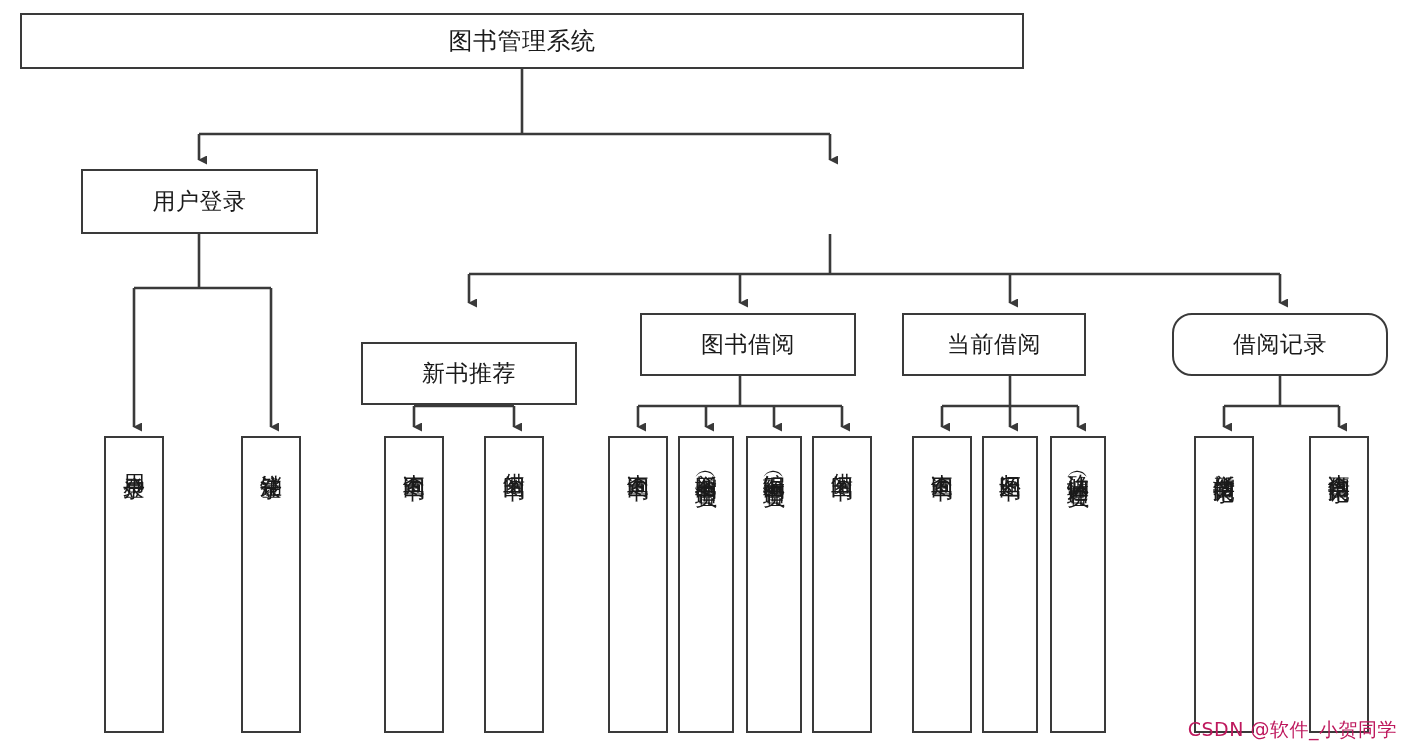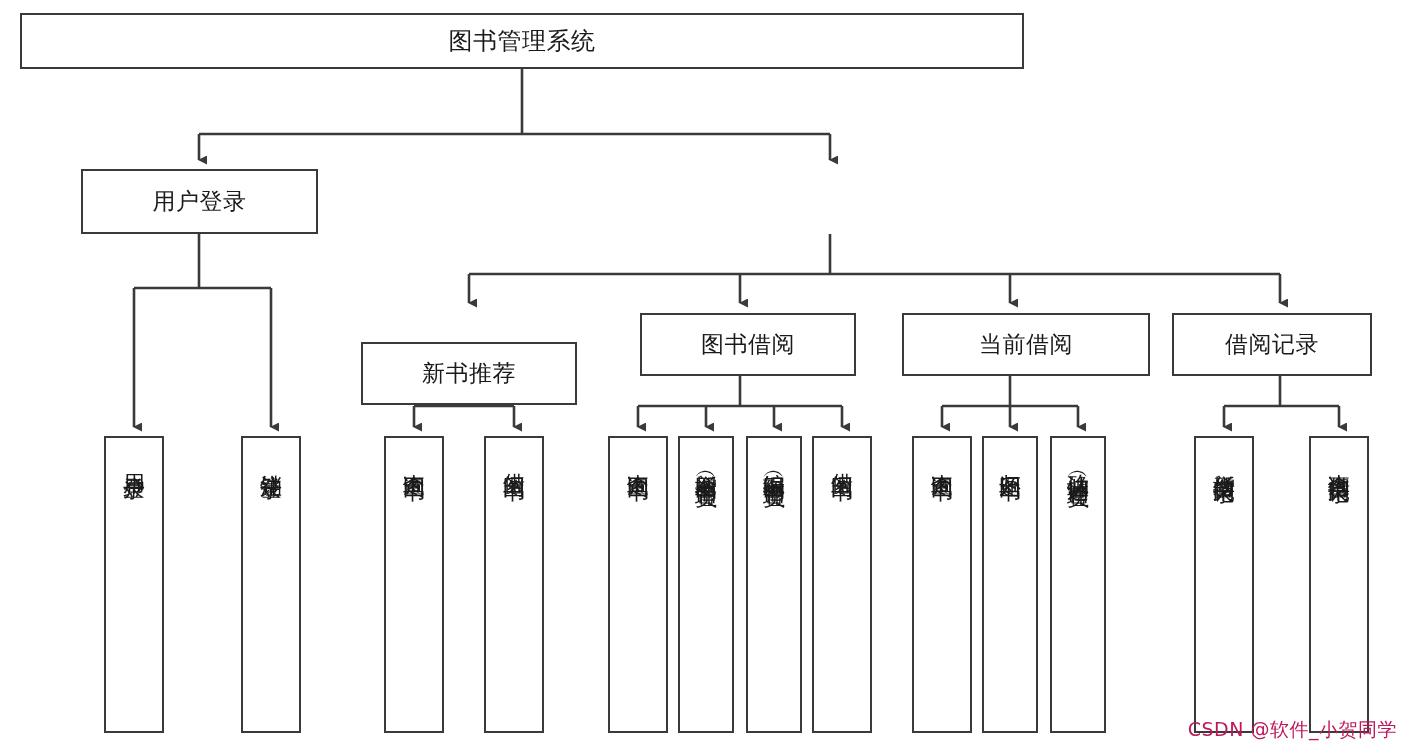--- a/index.html
+++ b/index.html
@@ -113,24 +113,24 @@
   <div class="node h" style="left:81px;top:169px;width:237px;height:65px;">
     <span class="label">用户登录</span>
   </div>
 
   <div class="node h" style="left:361px;top:313px;width:216px;height:63px;margin-top:29px;">
     <span class="label">新书推荐</span>
   </div>
   <div class="node h" style="left:632px;top:313px;width:216px;height:63px;margin-left:8px;">
     <span class="label">图书借阅</span>
   </div>
-  <div class="node h" style="left:902px;top:313px;width:248px;height:63px;">
+  <div class="node h" style="left:902px;top:313px;width:184px;height:63px;">
     <span class="label">当前借阅</span>
   </div>
-  <div class="node h" style="left:1172px;top:313px;width:200px;height:63px;">
+  <div class="node h" style="left:1172px;top:313px;width:216px;height:63px;border-radius:20px;">
     <span class="label">借阅记录</span>
   </div>
 
   <div class="node v" style="left:104px;top:436px;width:60px;height:297px;">
     <span class="label">用户登录</span>
   </div>
   <div class="node v" style="left:241px;top:436px;width:60px;height:297px;">
     <span class="label">注销登录</span>
   </div>
 

